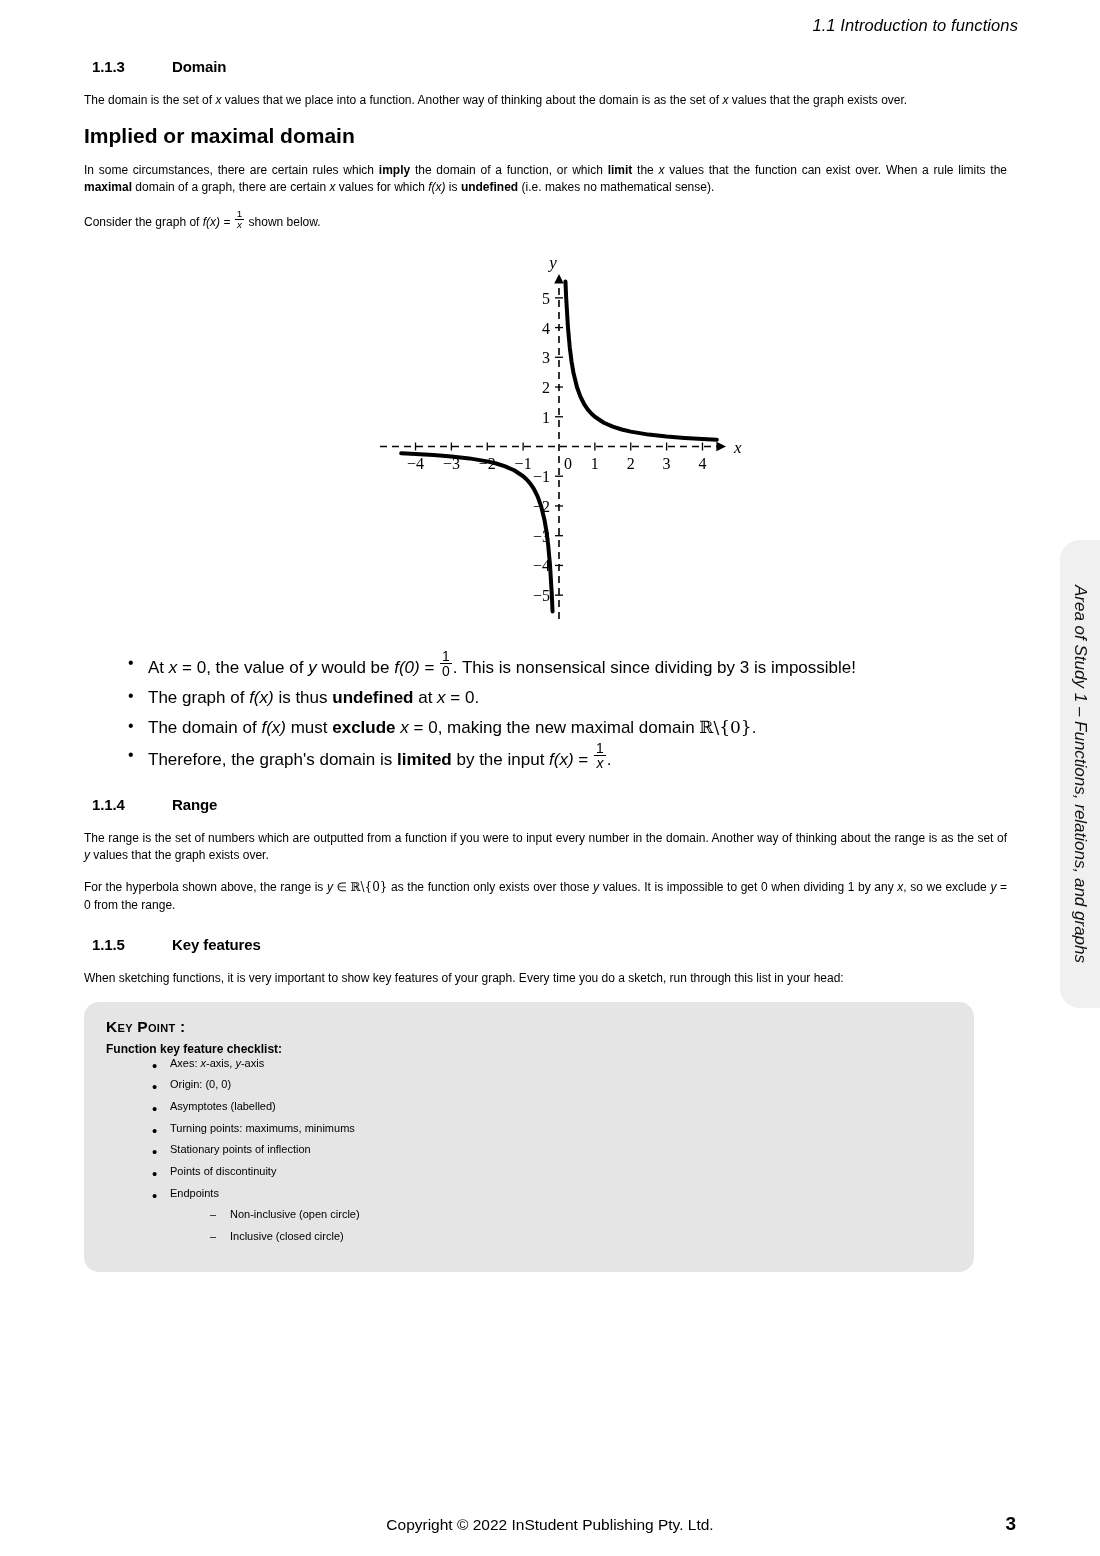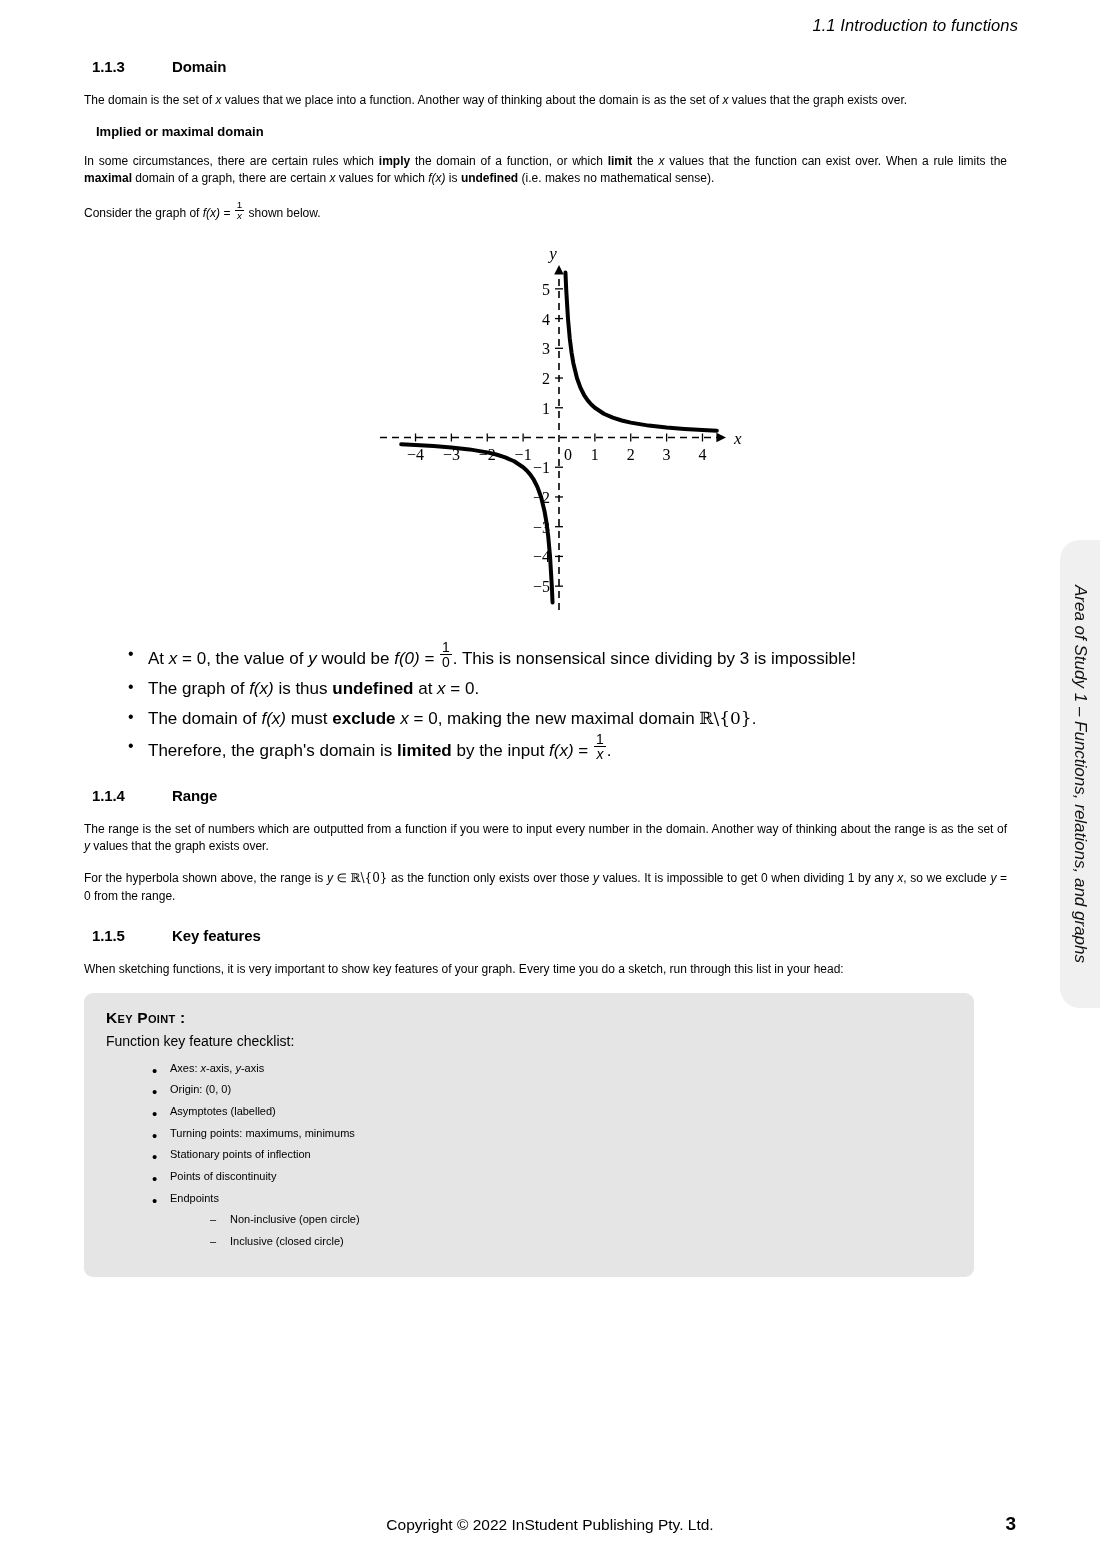--- a/index.html
+++ b/index.html
@@ -50,23 +50,23 @@
   }
   h2.section-heading .num {
     display: inline-block;
     min-width: 80px;
   }
   h2.range-heading, h2.keyf-heading {
     margin-top: 22px;
   }
 
   h3.sub-heading {
-    font-size: 13px;
-    font-weight: bold;
-    margin: 0 0 14px 12px;
+    font-size: 21px;
+    font-weight: bold;
+    margin: 0 0 14px 0;
   }
 
   p.body {
     font-size: 12px;
     line-height: 1.47;
     margin: 0 12px 14px 0;
     text-align: justify;
     text-justify: inter-word;
   }
 
@@ -124,37 +124,36 @@
     content: "•";
     position: absolute;
     left: 0;
     top: -1px;
     font-size: 16px;
   }
 
   
   .keypoint-box {
     background: #e5e5e5;
-    border-radius: 9px;
+    border-radius: 15px;
     margin-top: 14px;
     padding: 16px 22px 22px 22px;
     width: 890px;
     box-sizing: border-box;
   }
   .kp-label {
     font-size: 15.5px;
     font-weight: bold;
     font-variant: small-caps;
     letter-spacing: 0.3px;
     margin-bottom: 6px;
   }
   .kp-title {
-    font-size: 14px;
-    font-weight: normal;
-    margin-bottom: 12px;
+    font-size: 12px;
+    font-weight: bold;
   }
   ul.kp-list {
     list-style: none;
     margin: 0;
     padding: 0 0 0 46px;
     font-size: 11px;
   }
   ul.kp-list > li {
     position: relative;
     padding-left: 18px;

